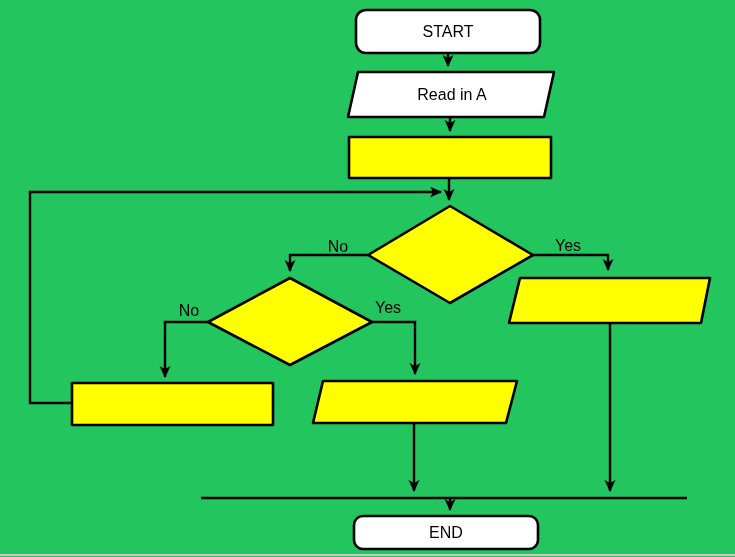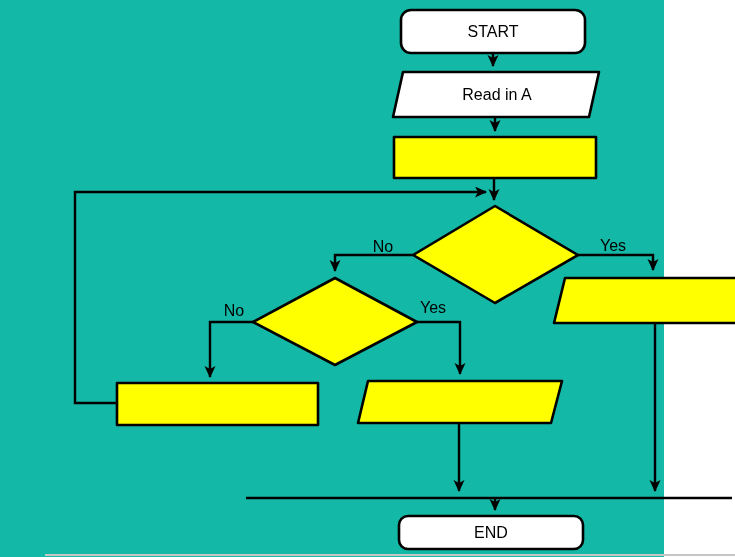--- a/index.html
+++ b/index.html
@@ -6,24 +6,23 @@
     margin: 0;
     padding: 0;
     background: #ffffff;
     width: 735px;
     height: 557px;
     overflow: hidden;
     font-family: "Liberation Sans", sans-serif;
   }
   .stage {
     position: relative;
-    width: 619px;
+    width: 735px;
     height: 557px;
-    background: #14b8a6;
-    padding-left: 45px;
+    background: #22c55e;
   }
   svg { display: block; }
   .shape-stroke { stroke: #000000; stroke-width: 2.6; stroke-linejoin: round; }
   .fill-yellow  { fill: #ffff00; }
   .fill-white   { fill: #ffffff; }
   .connector    { stroke: #000000; stroke-width: 2.4; fill: none; stroke-linejoin: miter; }
   .node-label   { font-family: "Liberation Sans", sans-serif; font-size: 16px; fill: #000000; text-anchor: middle; }
   .branch-label { font-family: "Liberation Sans", sans-serif; font-size: 16px; fill: #000000; text-anchor: middle; }
   .footer-line  { stroke: #c6c6c6; stroke-width: 1.8; }
 </style>

